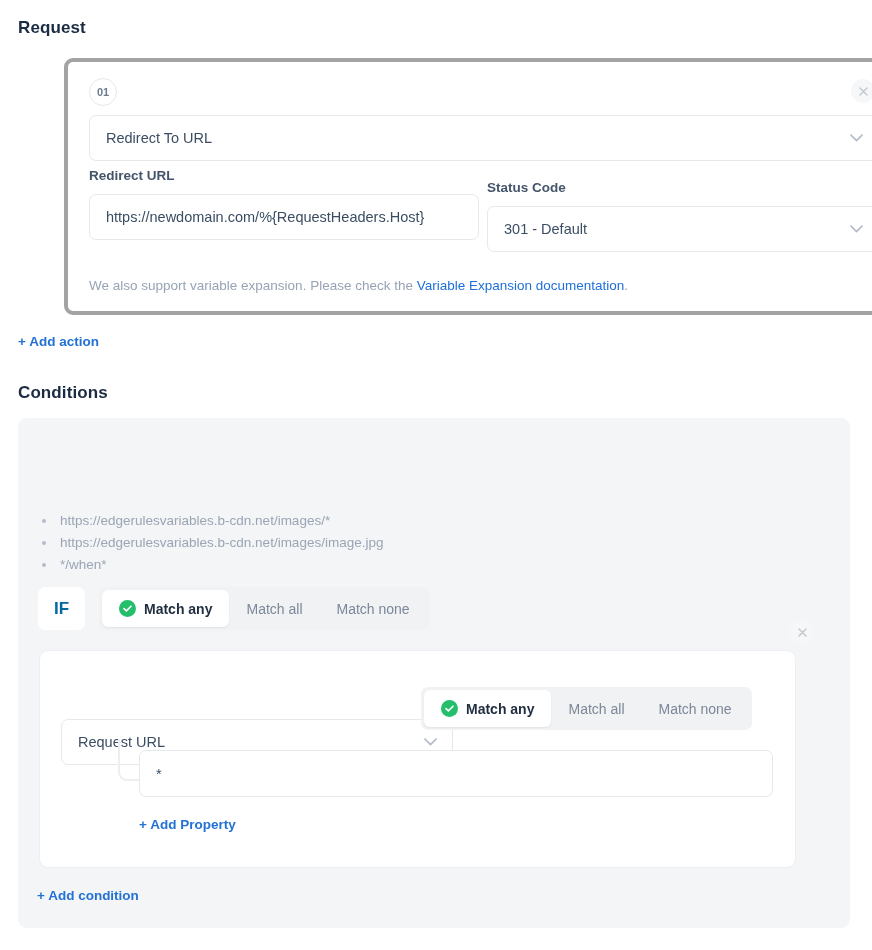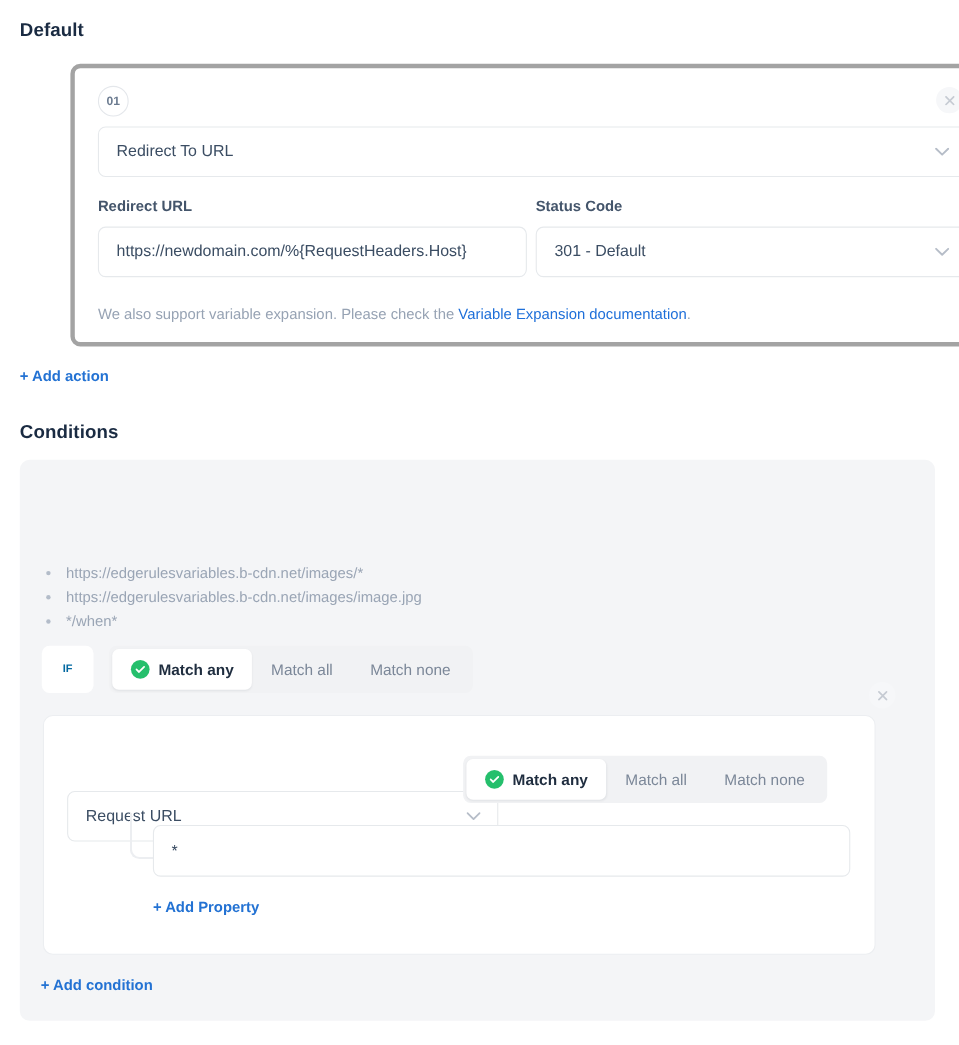--- a/index.html
+++ b/index.html
@@ -111,21 +111,21 @@
   #action-type {
     position: absolute;
     left: 21px;
     top: 53px;
     width: 790px;
   }
 
   .field-redirect {
     position: absolute;
     left: 21px;
-    top: 118px;
+    top: 106px;
     width: 390px;
   }
   .field-status {
     position: absolute;
     left: 419px;
     top: 118px;
     width: 392px;
   }
 
   .helper {
@@ -203,21 +203,21 @@
     position: absolute;
     left: 38px;
     top: 587px;
     width: 47px;
     height: 43px;
     background: #fff;
     border-radius: 7px;
     display: flex;
     align-items: center;
     justify-content: center;
-    font-size: 10px;
+    font-size: 17px;
     font-weight: 700;
     color: #0369a1;
   }
 
   .match-group {
     position: absolute;
     display: flex;
     align-items: center;
     background: #f1f2f4;
     border-radius: 7px;
@@ -302,21 +302,21 @@
     position: absolute;
     left: 99px;
     top: 166px;
   }
 </style>
 </head>
 <body>
 
 <div class="page">
 
-  <h2 class="section-title" id="actions-title">Default</h2>
+  <h2 class="section-title" id="actions-title">Request</h2>
 
   <div class="actions-card">
 
     <div class="badge-num">01</div>
 
     <div class="close-btn" id="action-close">
       <svg width="9" height="9" viewBox="0 0 9 9">
         <path d="M1 1 L8 8 M8 1 L1 8" stroke="#c6cbd3" stroke-width="1.6" stroke-linecap="round" fill="none"></path>
       </svg>
     </div>

